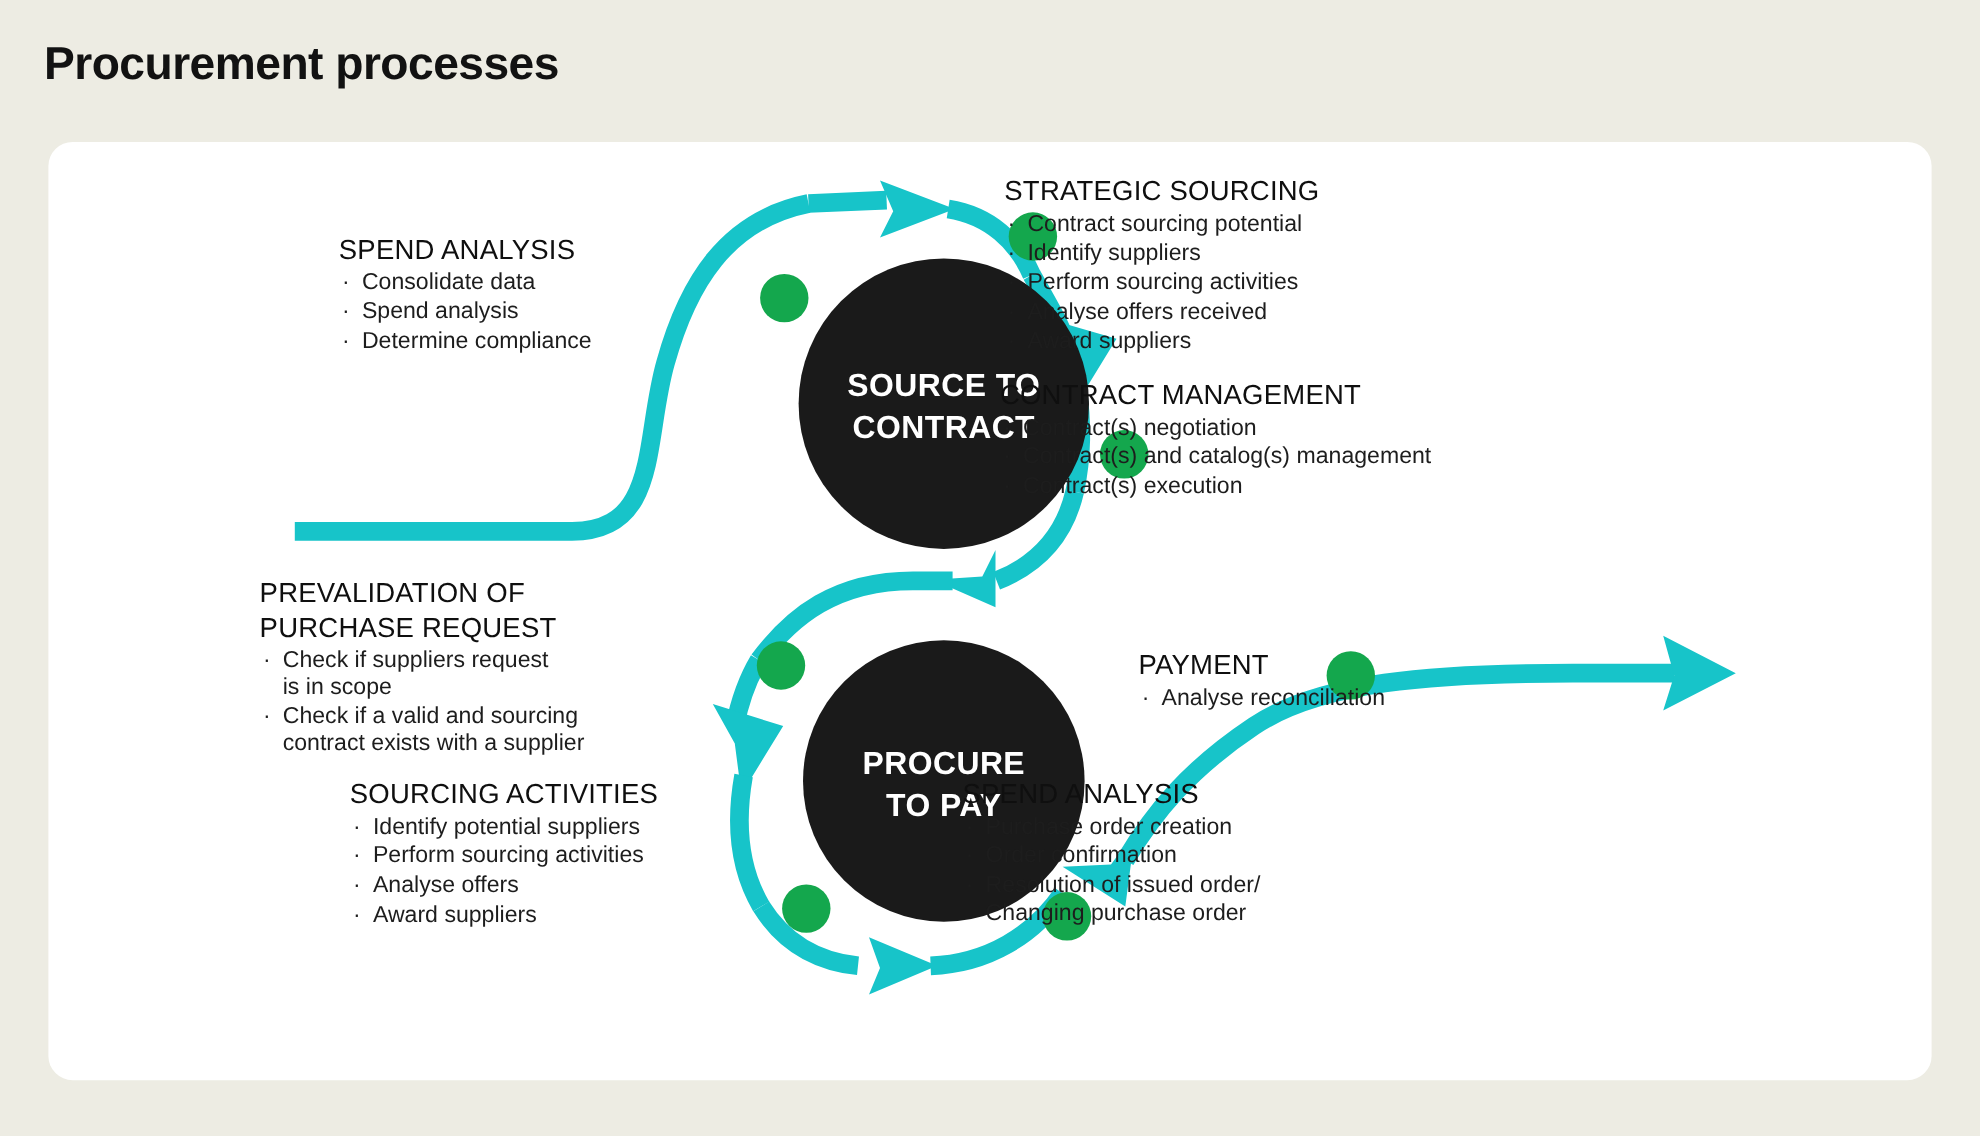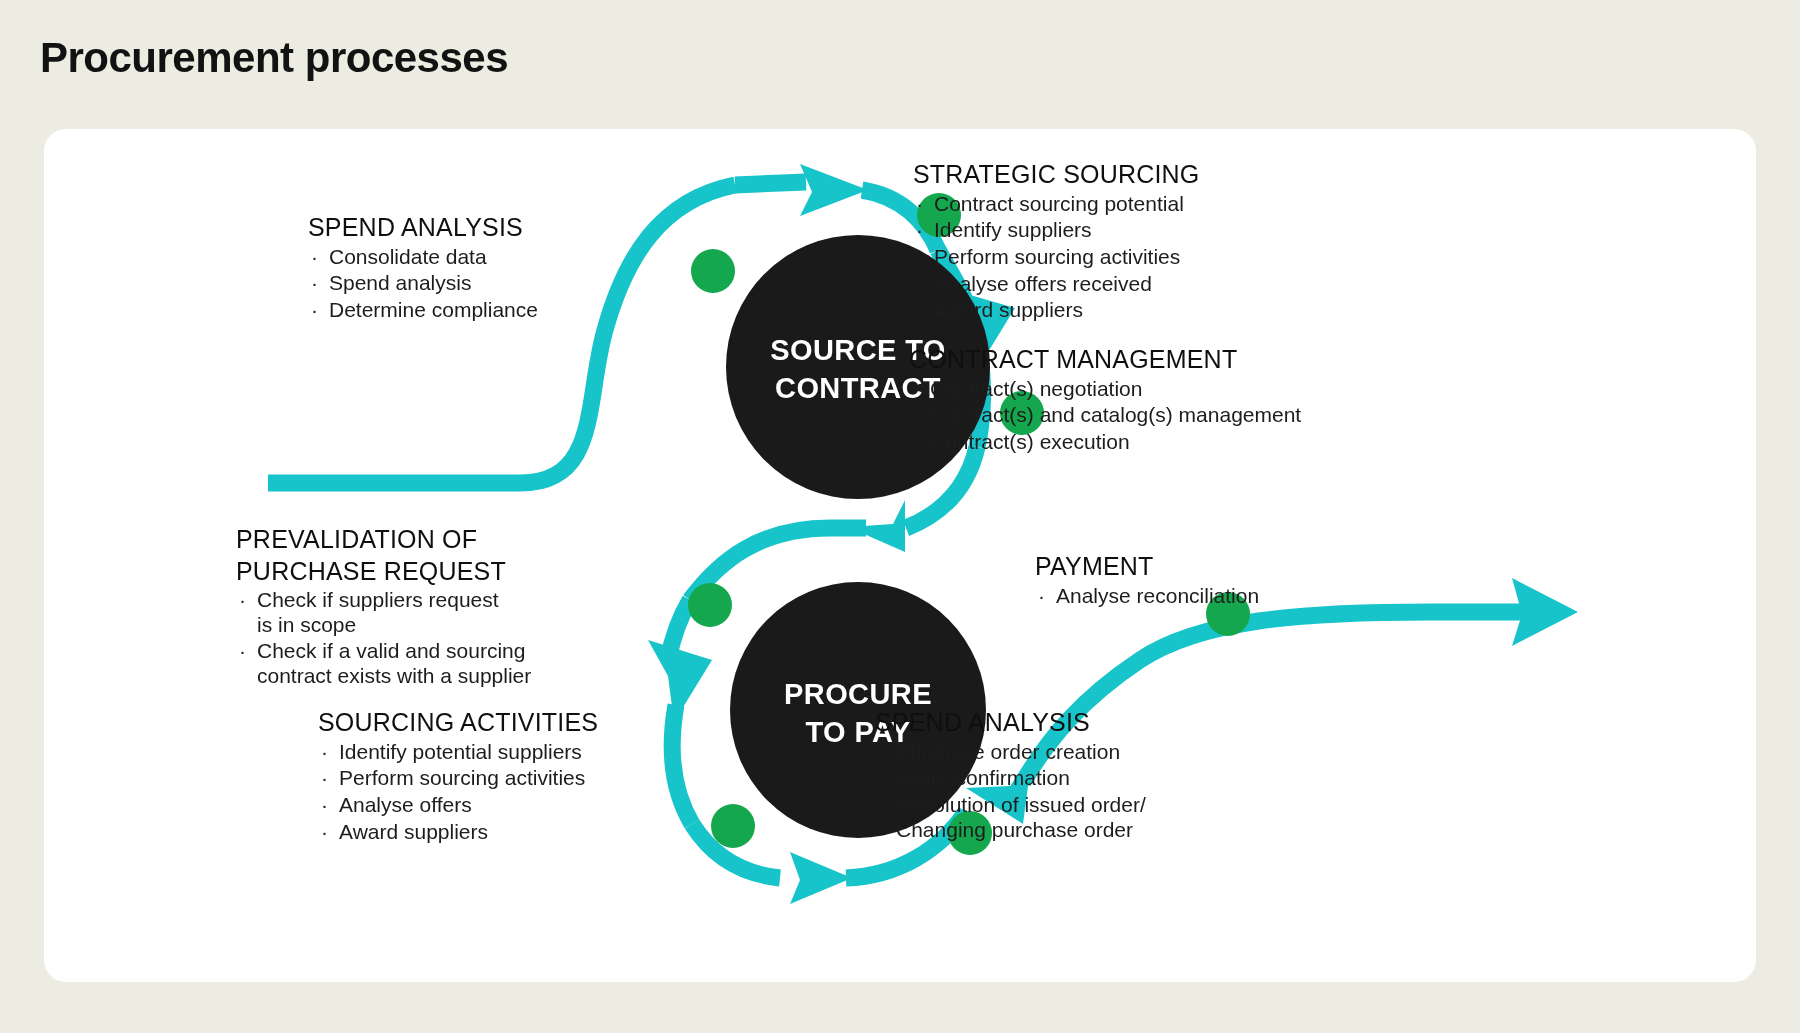--- a/index.html
+++ b/index.html
@@ -81,21 +81,21 @@
     font-weight: bold;
     letter-spacing: 0.4px;
   }
   
   #b-spend-analysis-top { left: 308px; top: 213px; }
   #b-strategic-sourcing { left: 913px; top: 160px; }
   #b-contract-management { left: 909px; top: 345px; }
   #b-prevalidation { left: 236px; top: 489px; margin-top: 36px; }
   #b-sourcing-activities { left: 318px; top: 708px; }
   #b-spend-analysis-bottom { left: 875px; top: 708px; }
-  #b-payment { left: 1035px; top: 552px; }
+  #b-payment { left: 1035px; top: 591px; }
 </style>
 </head>
 <body>
 
 <div id="page-title">Procurement processes</div>
 
 <div id="card"></div>
 
 <svg id="diagram" viewBox="0 0 1800 1033" xmlns="http://www.w3.org/2000/svg">
   <defs>

